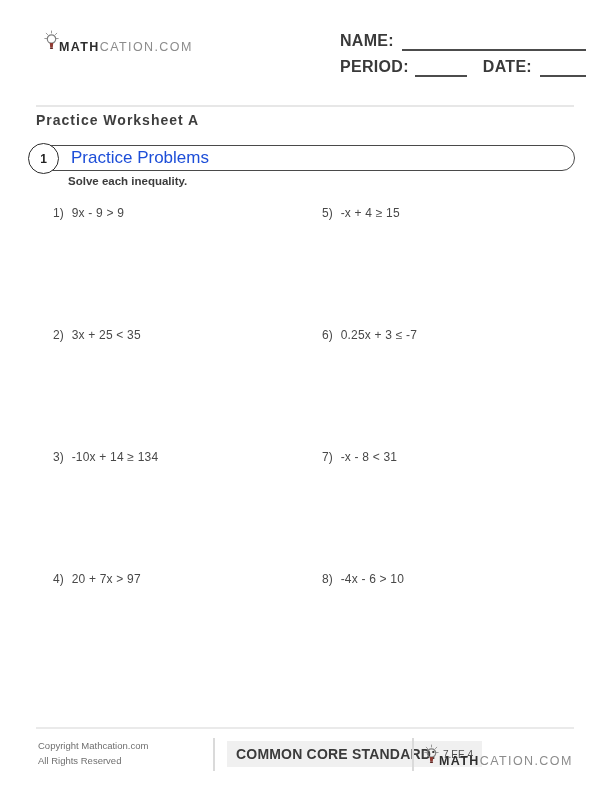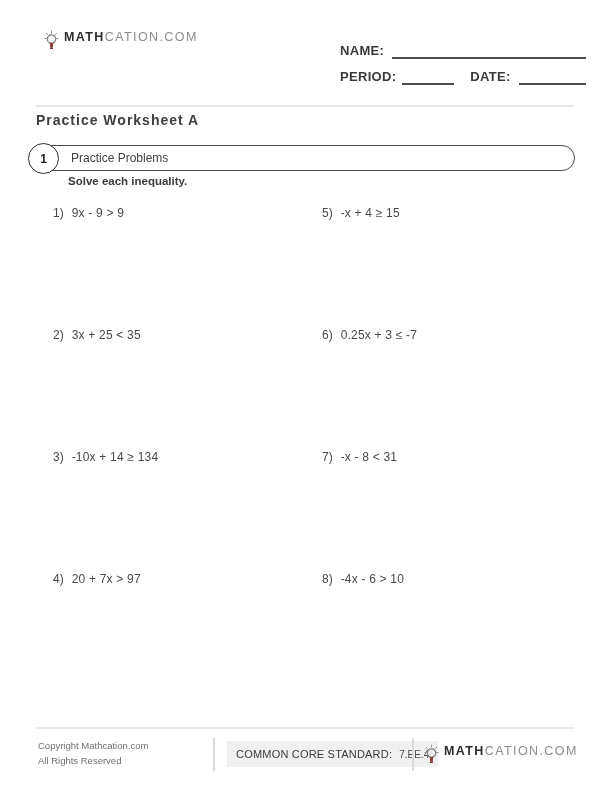--- a/index.html
+++ b/index.html
@@ -1,30 +1,30 @@
 <!DOCTYPE html>
 <html><head>
 <meta charset="utf-8">
 <style>
   * { margin:0; padding:0; box-sizing:border-box; }
   html,body { background:#ffffff; }
   body { font-family:"Liberation Sans", sans-serif; color:#3d3d3d; }
   .page { position:relative; width:610px; height:790px; background:#ffffff; overflow:hidden; }
 
   
-  .logo { display:flex; align-items:flex-start; gap:5px; }
+  .logo { display:flex; align-items:flex-end; }
   .logo-text { font-size:12.5px; letter-spacing:1.4px; white-space:nowrap; }
   .logo-bold { font-weight:700; color:#2d2d2d; }
   .logo-light { font-weight:400; color:#8c8c8c; }
   .header-logo { position:absolute; left:44px; top:30px; }
   .footer-logo { position:absolute; left:424px; top:744px; }
 
   
-  .fields { position:absolute; left:340px; top:36px; width:246px;
-            font-size:13px; font-weight:700; color:#3a3a3a; letter-spacing:0.3px; }
+  .fields { position:absolute; left:340px; top:28px; width:246px;
+            font-size:16px; font-weight:700; color:#3a3a3a; letter-spacing:0.3px; }
   .frow { display:flex; align-items:flex-end; height:23px; }
   .frow + .frow { margin-top:3px; }
   .flabel { padding-bottom:1px; }
   .fline { border-bottom:2px solid #4c4c4c; height:14px; }
   .fline-name { flex:1; margin-left:8px; }
   .fline-period { width:52px; margin-left:6px; }
   .fspacer { width:16px; }
   .fline-date { flex:1; margin-left:8px; }
 
   
@@ -35,40 +35,40 @@
               letter-spacing:1px; color:#3e3e3e; }
 
   
   .pill { position:absolute; left:30px; top:145px; width:545px; height:26px;
           border:1.6px solid #4a4a4a; border-radius:13px; background:#fff;
           display:flex; align-items:center; }
   .pill-circle { position:absolute; left:-3px; top:-3px; width:31px; height:31px;
                  border-radius:50%; background:#ffffff; border:1.6px solid #2b2b2b;
                  display:flex; align-items:center; justify-content:center;
                  font-size:12px; font-weight:700; color:#222; }
-  .pill-label { margin-left:40px; font-size:12px; color:#404040; }
+  .pill-label { margin-left:40px; font-size:17px; color:#1d4ed8; }
   .instruction { position:absolute; left:68px; top:175px; font-size:11.5px; font-weight:700; color:#3c3c3c;text-align:center; }
 
   
   .problems { position:absolute; left:53px; top:206px; width:520px;
               display:grid; grid-template-columns:269px auto;
               grid-template-rows:repeat(4,122px); grid-auto-flow:column; }
   .problem { display:flex; gap:8px; font-size:12px; color:#484848; align-items:flex-start; }
   .pnum { white-space:nowrap; }
   .pexpr { white-space:nowrap; letter-spacing:0.2px; }
 
   
   .footer-rule { position:absolute; left:36px; top:727px; width:538px; height:2px; background:#eaeaea; }
   .copyright { position:absolute; left:38px; top:739px; font-size:9.5px; color:#6f6f6f; line-height:1.55; }
   .vdivider { position:absolute; width:2px; height:33px; top:738px; background:#dadada; }
   .vdivider-1 { left:213px; }
   .vdivider-2 { left:412px; }
   .standard-box { position:absolute; left:227px; top:741px; height:26px; padding:0 9px;
                   background:#f0f0f0; display:flex; align-items:center; gap:7px; white-space:nowrap; }
-  .standard-label { font-size:11px; font-weight:400; color:#3a3a3a; letter-spacing:0.2px; }
+  .standard-label { font-size:14px; font-weight:700; color:#3a3a3a; letter-spacing:0.2px; }
   .standard-value { font-size:10px; color:#4c4c4c; }
 
   .bulb-icon { display:inline-block; }
 </style>
 </head>
 <body>
 
 <div class="page">
 
   <div class="header-logo logo">

